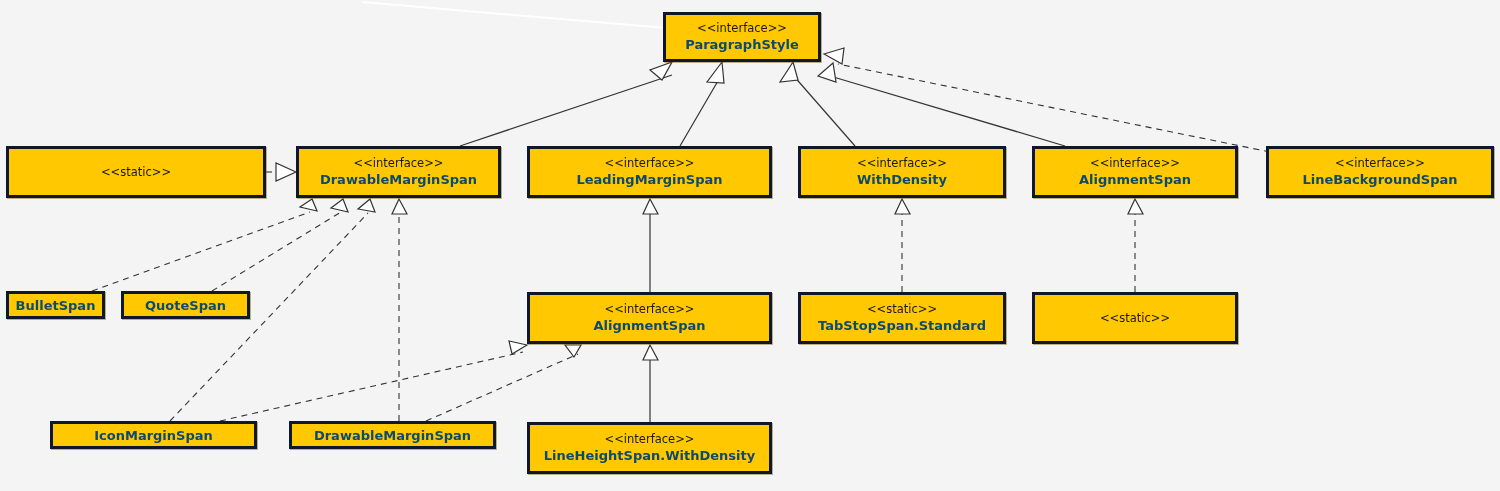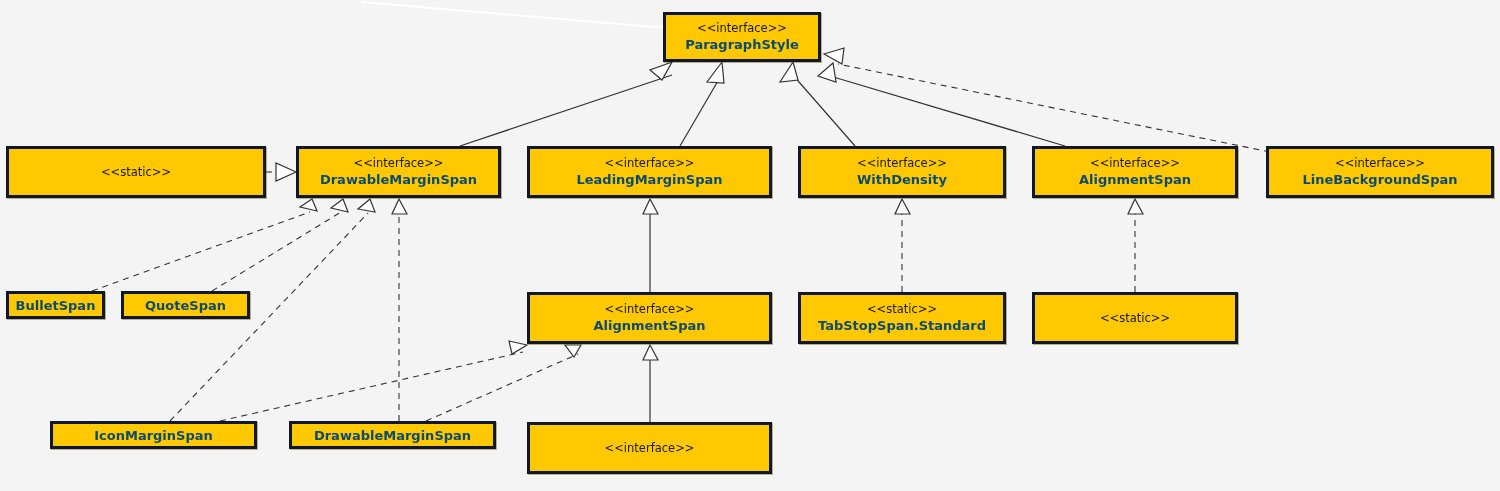--- a/index.html
+++ b/index.html
@@ -189,15 +189,16 @@
   <div class="uml-node" style="left:50px; top:421px; width:207px; height:28px;">
     <div class="node-name only">IconMarginSpan</div>
   </div>
 
   <div class="uml-node" style="left:289px; top:421px; width:207px; height:28px;">
     <div class="node-name only">DrawableMarginSpan</div>
   </div>
 
   <div class="uml-node" style="left:527px; top:422px; width:245px; height:52px;">
     <div class="stereotype">&lt;&lt;interface&gt;&gt;</div>
+    <div class="node-name">LineHeightSpan.WithDensity</div>
   </div>
 
 </div>
 
 </body></html>

